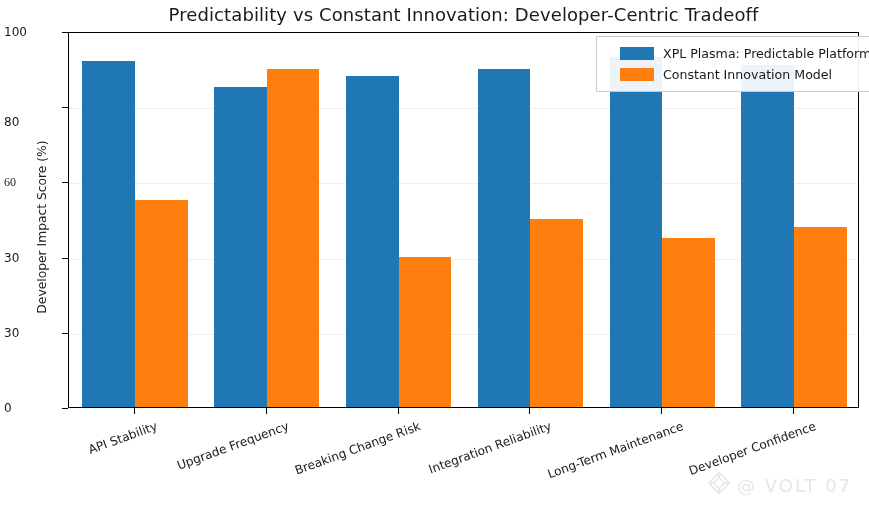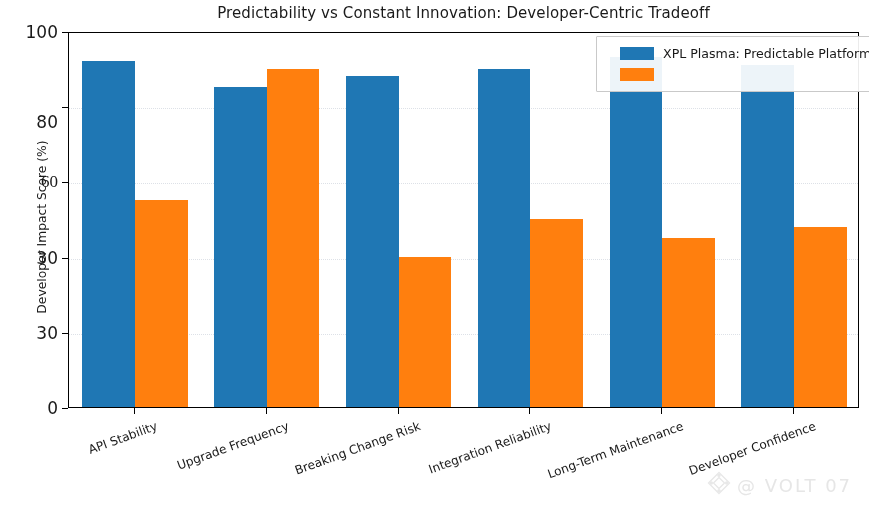--- a/index.html
+++ b/index.html
@@ -18,21 +18,21 @@
     overflow: hidden;
   }
 
   
   #chart-title {
     position: absolute;
     left: 68px;
     top: 4px;
     width: 791px;
     text-align: center;
-    font-size: 15px;
+    font-size: 18px;
     color: #1a1a1a;
     letter-spacing: 0.1px;
     white-space: nowrap;
   }
 
   
   #ylabel {
     position: absolute;
     left: -88px;
     top: 220px;
@@ -82,22 +82,21 @@
     position: absolute;
     left: 62px;
     width: 6px;
     height: 0;
     border-top: 1.3px solid #000;
   }
   .ytick-label {
     position: absolute;
     right: 0;
     width: 54px;
-    text-align: right;
-    font-size: 17px;
+    font-size: 12px;
     color: #1a1a1a;
     transform: translateY(-50%);
   }
   #ytick-labels {
     position: absolute;
     left: 0; top: 0;
     width: 58px; height: 509px;
   }
 
   
@@ -229,20 +228,21 @@
       <div class="xtick-label" style="left: 679.083px;">Developer Confidence</div>
     </div>
 
   <div id="legend">
     <div class="legend-row">
       <span class="legend-swatch series-0"></span>
       <span class="legend-text">XPL Plasma: Predictable Platform</span>
     </div>
     <div class="legend-row">
       <span class="legend-swatch series-1"></span>
+      <span class="legend-text">Constant Innovation Model</span>
     </div>
   </div>
 
   <div id="watermark">
     <span>
       <svg width="26" height="26" viewBox="0 0 26 26" aria-hidden="true">
         <g fill="none" stroke="#e8e8e8" stroke-width="1.4">
           <path d="M13 2.5 L23.5 13 L13 23.5 L2.5 13 Z"></path>
           <path d="M13 7.5 L18.5 13 L13 18.5 L7.5 13 Z"></path>
         </g>

